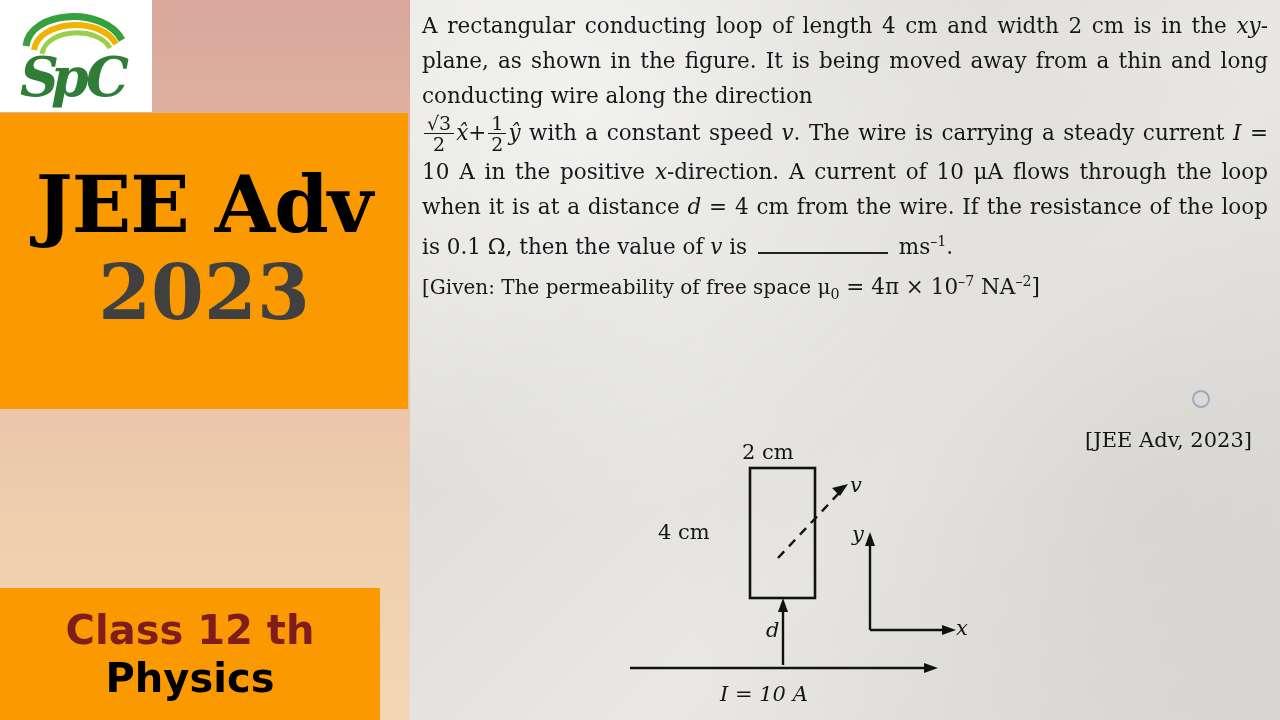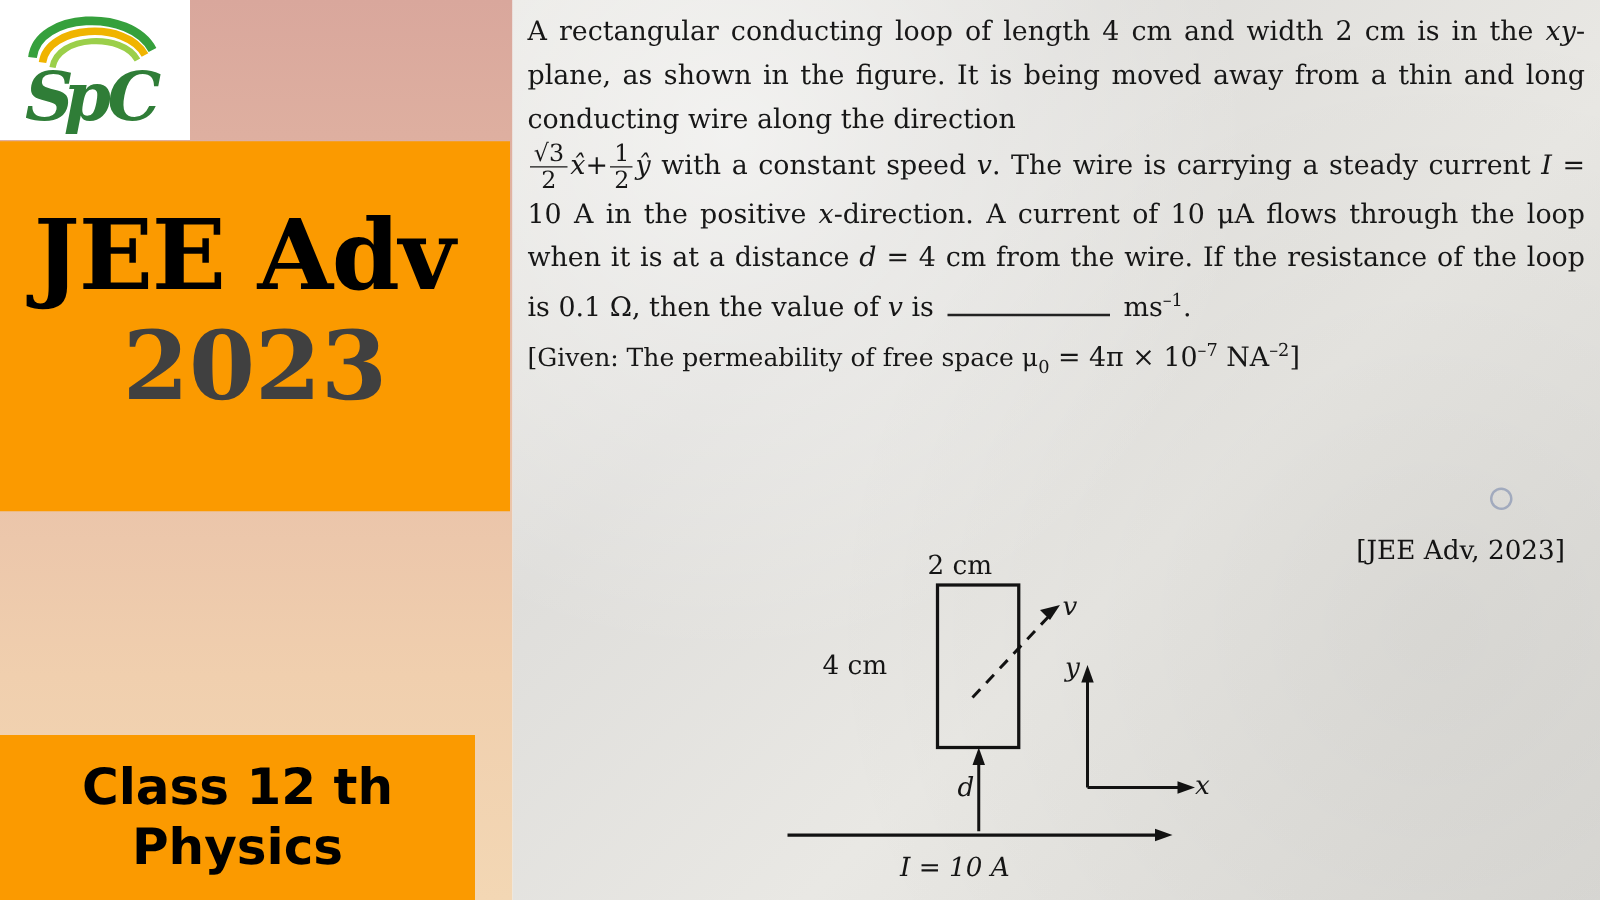--- a/index.html
+++ b/index.html
@@ -43,27 +43,27 @@
     left: 0;
     top: 113px;
     width: 408px;
     height: 296px;
     background: #fb9a00;
   }
   .brand-title {
     position: absolute;
     left: 0; right: 0;
     top: 52px;
+    text-align: center;
     font-family: "DejaVu Serif", serif;
     font-weight: bold;
     font-size: 78px;
     line-height: 80px;
     color: #000;
     letter-spacing: -1px;
-    padding-left: 27px;
   }
   .brand-year {
     position: absolute;
     left: 0; right: 0;
     top: 140px;
     text-align: center;
     font-family: "DejaVu Serif", serif;
     font-weight: bold;
     font-size: 76px;
     line-height: 80px;
@@ -94,21 +94,21 @@
     height: 132px;
     background: #fb9a00;
     text-align: center;
   }
   .class-line1 {
     margin-top: 18px;
     font-family: "DejaVu Sans", sans-serif;
     font-weight: bold;
     font-size: 40px;
     line-height: 48px;
-    color: #000000;
+    color: #7f1d1d;
   }
   .class-line2 {
     font-family: "DejaVu Sans", sans-serif;
     font-weight: bold;
     font-size: 40px;
     line-height: 48px;
     color: #000;
   }
 
   

